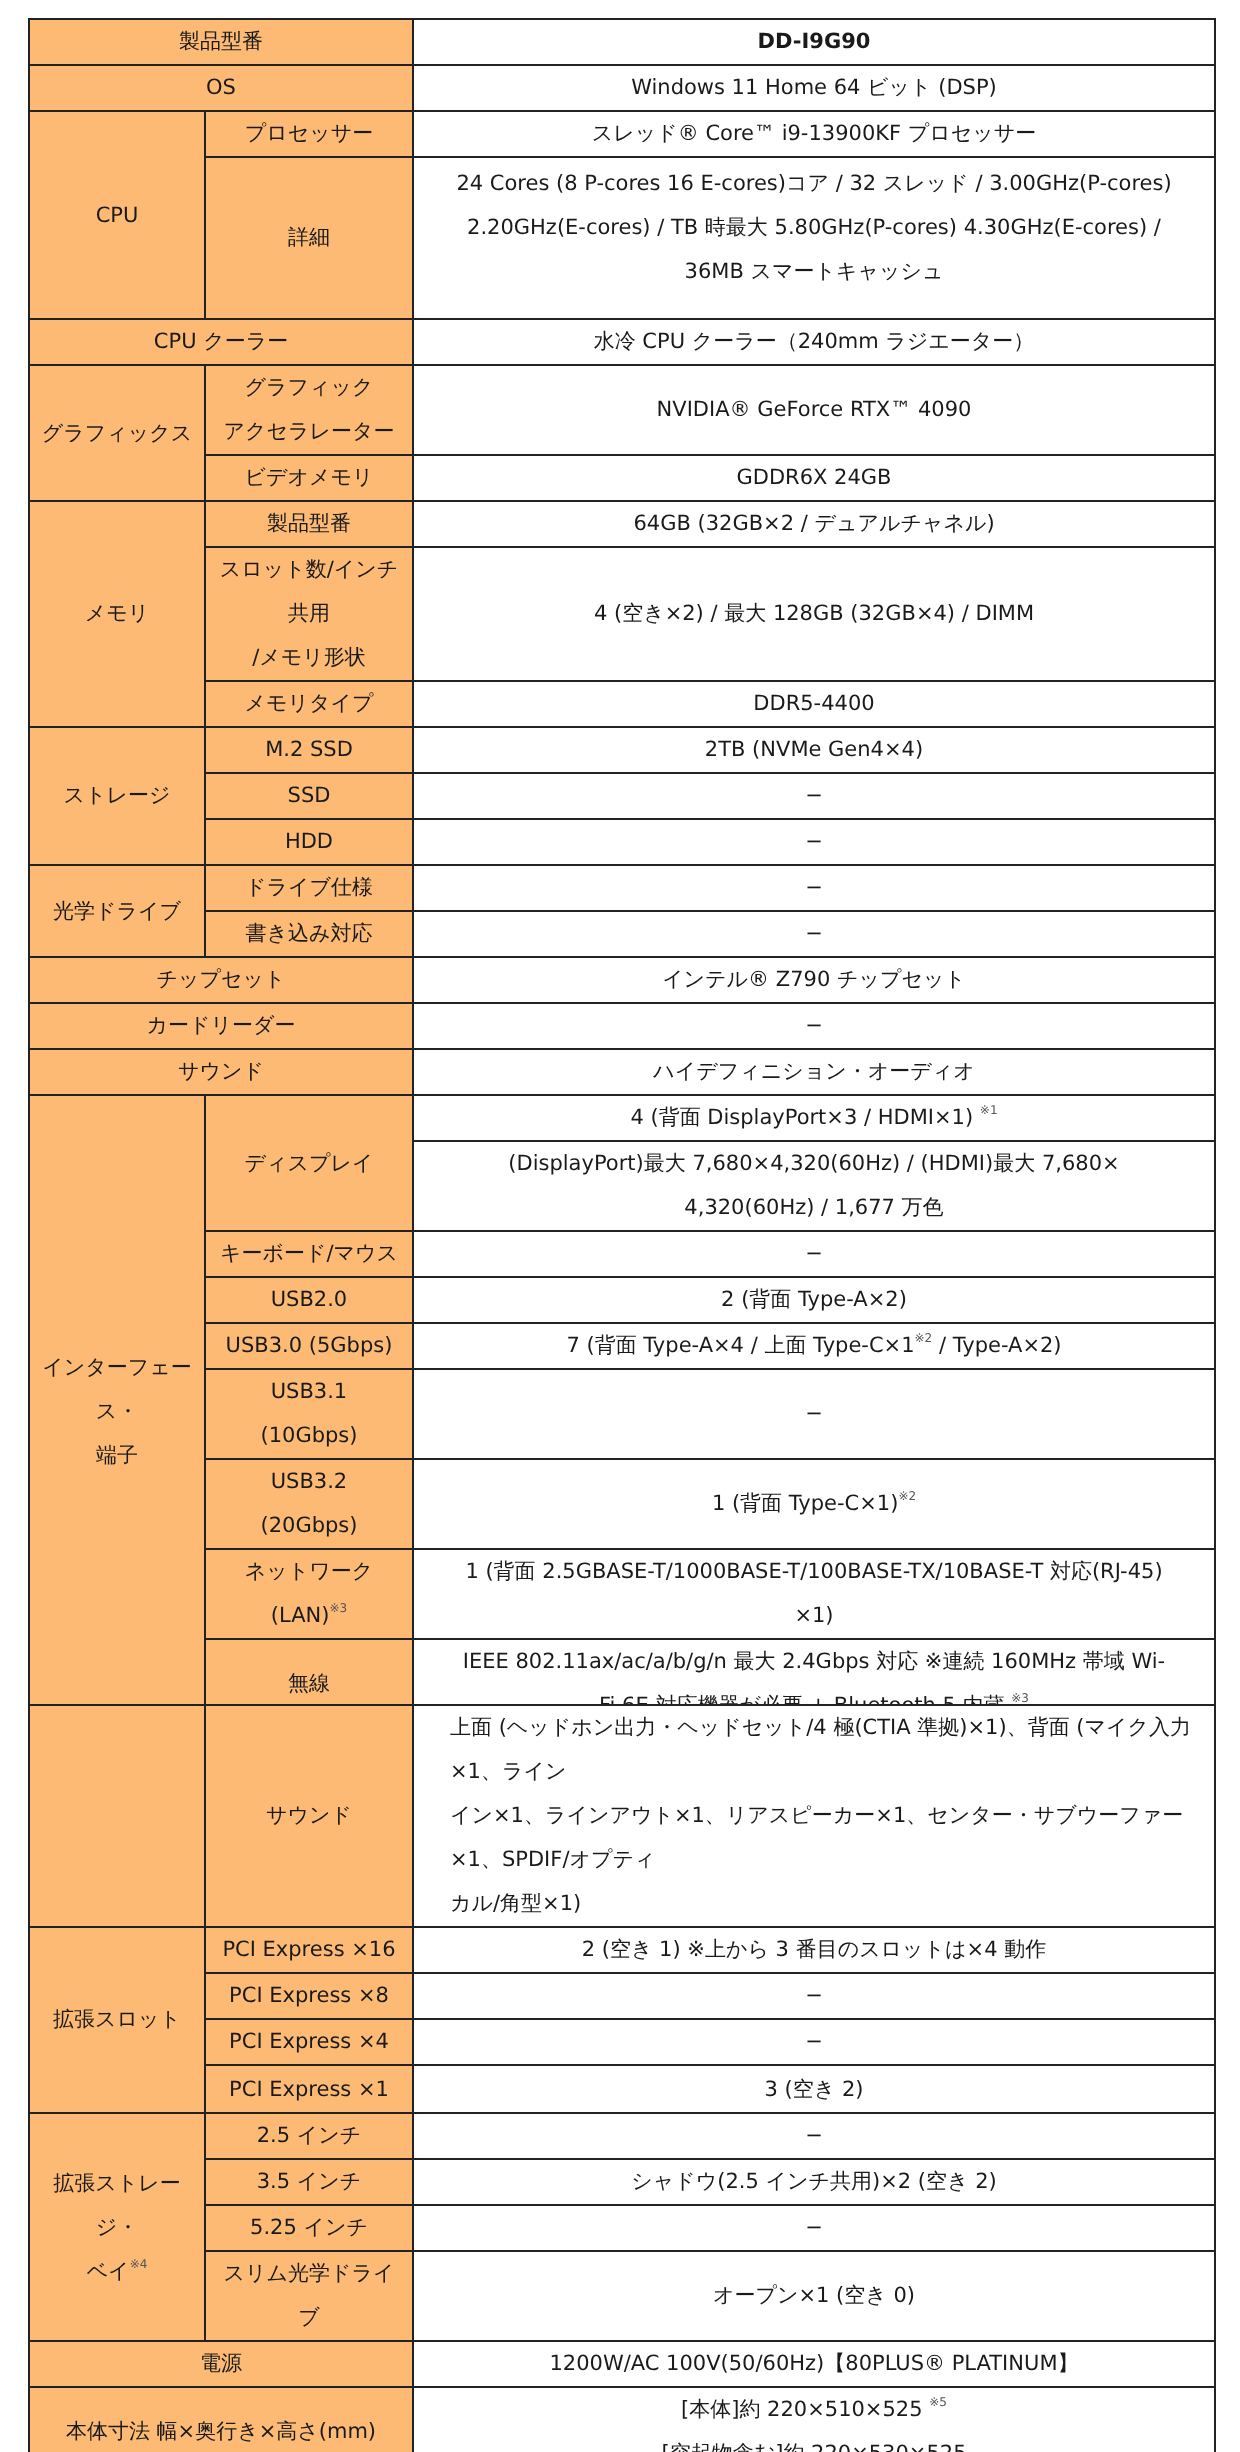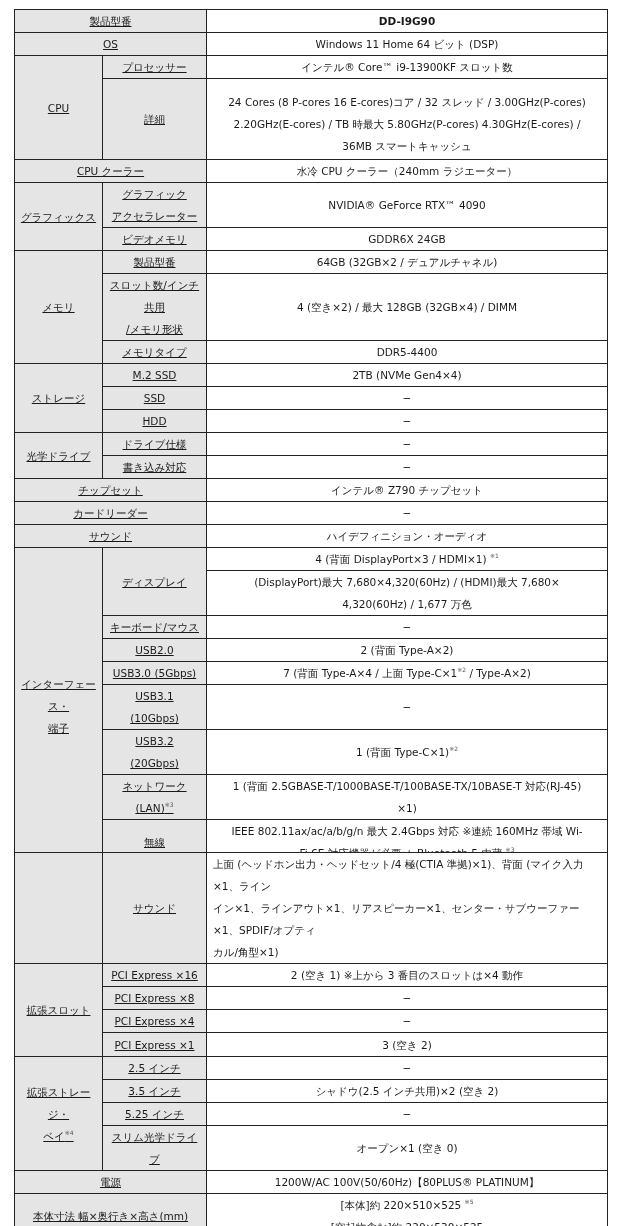--- a/index.html
+++ b/index.html
@@ -12,23 +12,23 @@
       position: absolute; left: 14px; width: 593px;
       border-collapse: collapse; table-layout: fixed;
       font-size: 10.5px;
     }
     table.spec td {
       border: 1px solid #222;
       text-align: center; vertical-align: middle;
       padding: 0 4px; line-height: 22px;
       overflow: hidden;
     }
-    table.spec td.h { background: #e5e5e5; text-decoration: underline; }
+    table.spec td.h { background: #fdba74; }
     table.spec td.v { background: #ffffff; }
-    table.spec td.left { text-align: left; padding-left: 6px; }
+    table.spec td.left { text-align: left; padding-left: 18px; }
     td.model { font-weight: bold; margin-top: 35px; }
     sup { font-size: 6px; vertical-align: 5px; line-height: 0; color: #555; }
     col.c1 { width: 88px; }
     col.c2 { width: 104px; }
     col.c3 { width: 401px; }
     #t1 { top: 9px; }
     #t2 { top: 852px; }
   </style>
 </head>
 <body>
@@ -44,25 +44,25 @@
     <td class="h" colspan="2">製品型番</td>
     <td class="v model">DD-I9G90</td>
   </tr>
   <tr style="height:22px">
     <td class="h" colspan="2">OS</td>
     <td class="v">Windows 11 Home 64 ビット (DSP)</td>
   </tr>
   <tr style="height:23px">
     <td class="h" rowspan="2">CPU</td>
     <td class="h">プロセッサー</td>
-    <td class="v">インテル® Core™ i9-13900KF スロット数</td>
+    <td class="v">スレッド® Core™ i9-13900KF プロセッサー</td>
   </tr>
   <tr style="height:81px">
     <td class="h">詳細</td>
-    <td class="v" style="vertical-align:top;padding-top:12px">
+    <td class="v" style="vertical-align:top;padding-top:2px">
       <div>24 Cores (8 P-cores 16 E-cores)コア / 32 スレッド / 3.00GHz(P-cores)</div>
       <div>2.20GHz(E-cores) / TB 時最大 5.80GHz(P-cores) 4.30GHz(E-cores) /</div>
       <div>36MB スマートキャッシュ</div>
     </td>
   </tr>
   <tr style="height:23px">
     <td class="h" colspan="2">CPU クーラー</td>
     <td class="v">水冷 CPU クーラー（240mm ラジエーター）</td>
   </tr>
   <tr style="height:44px">

